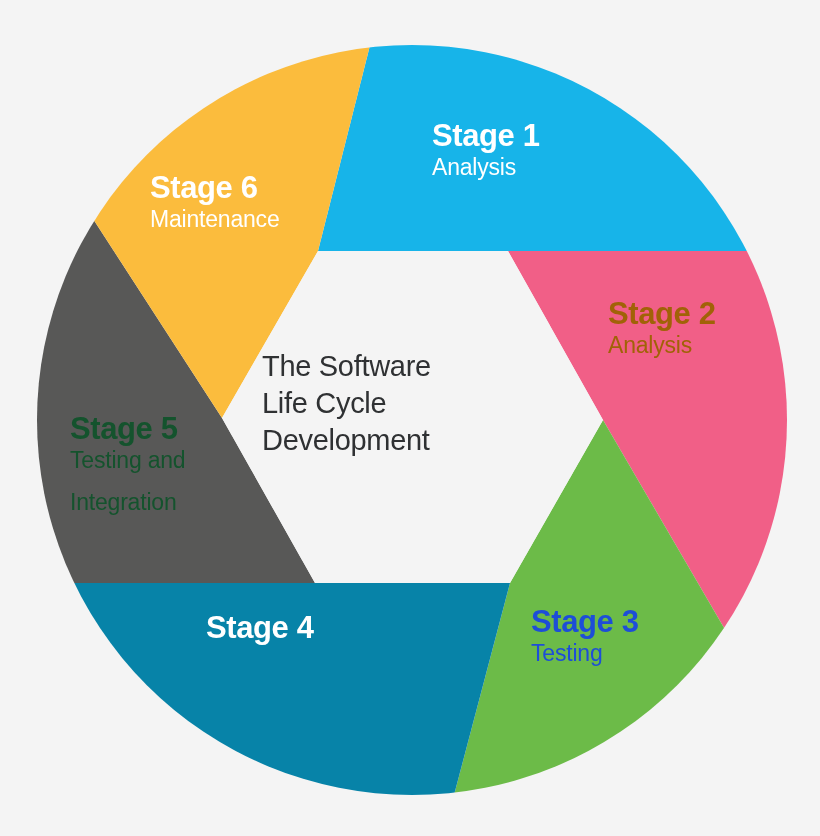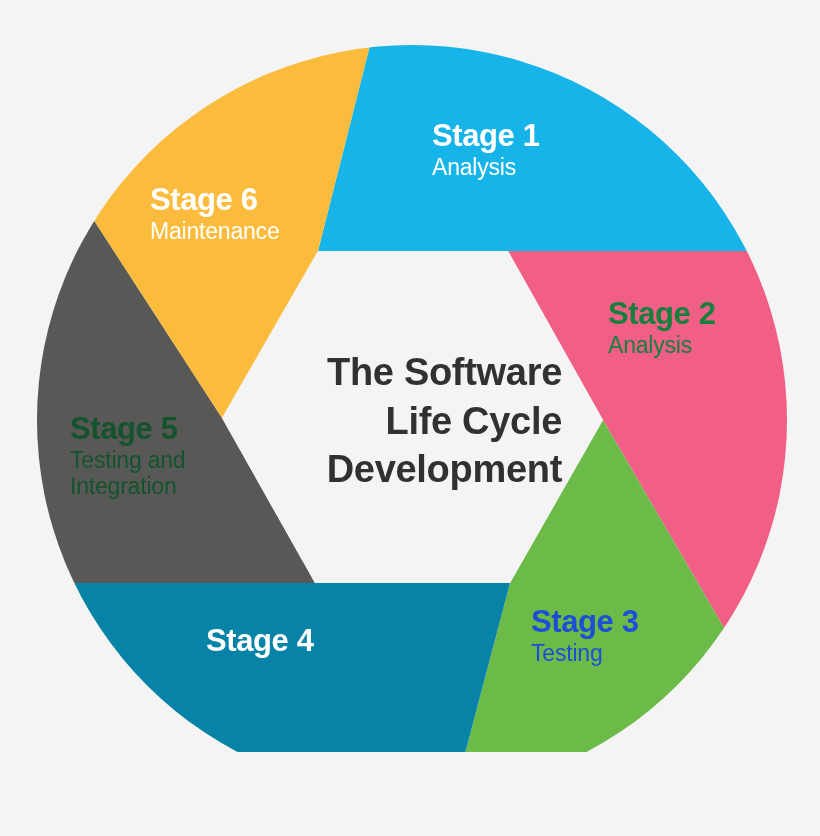--- a/index.html
+++ b/index.html
@@ -10,21 +10,21 @@
   }
   body {
     width: 820px;
     height: 836px;
     font-family: "Liberation Sans", sans-serif;
     -webkit-font-smoothing: antialiased;
   }
   .canvas {
     position: relative;
     width: 820px;
-    height: 752px;
+    height: 836px;
     background: #f4f4f4;
     overflow: hidden;
   }
   .diagram-svg {
     position: absolute;
     left: 0;
     top: 0;
     width: 820px;
     height: 836px;
   }
@@ -42,39 +42,39 @@
     display: block;
   }
   .stage-sub {
     font-size: 23px;
     font-weight: normal;
     letter-spacing: -0.2px;
     display: block;
     margin-top: 5px;
   }
   .stage-sub .sub-line { display: block; }
-  .stage-sub .sub-line + .sub-line { margin-top: 3px; }
+  .stage-sub .sub-line + .sub-line { margin-top: 19px; }
 
   
   #label-stage-1 { left: 432px; top: 120px; text-align: left; }
   #label-stage-2 { left: 608px; top: 298px; text-align: left; }
   #label-stage-3 { left: 531px; top: 606px; text-align: left; }
-  #label-stage-4 { left: 206px; top: 625px; text-align: left; }
+  #label-stage-4 { left: 206px; top: 612px; text-align: left; }
   #label-stage-5 { left: 70px;  top: 413px; text-align: left; }
   #label-stage-6 { left: 150px; top: 172px; text-align: left; }
 
   .center-title {
     position: absolute;
     left: 262px;
     top: 348px;
     width: 300px;
-    text-align: right;
+    text-align: left;
     color: #2f3133;
-    font-size: 38px;
-    font-weight: bold;
+    font-size: 29px;
+    font-weight: normal;
     line-height: 1.28;
     letter-spacing: -0.3px;
     user-select: none;
   }
   .center-title .title-line { display: block; }
 </style>
 </head>
 <body>
 
 <div class="canvas" style="background: rgb(244, 244, 244);">
@@ -103,21 +103,21 @@
 
       <polygon id="center-hexagon" points="318,251 508,251 603,420 510,583 315,583 222,418" fill="#f4f4f4"></polygon>
     </g>
   </svg>
 
   <div class="stage-label" id="label-stage-1" style="color: rgb(255, 255, 255);">
     <span class="stage-title">Stage 1</span>
     <span class="stage-sub">Analysis</span>
   </div>
 
-  <div class="stage-label" id="label-stage-2" style="color: #15803d;">
+  <div class="stage-label" id="label-stage-2" style="color: #a16207;">
     <span class="stage-title">Stage 2</span>
     <span class="stage-sub">Analysis</span>
   </div>
 
   <div class="stage-label" id="label-stage-3" style="color: #1d4ed8;">
     <span class="stage-title">Stage 3</span>
     <span class="stage-sub">Testing</span>
   </div>
 
   <div class="stage-label" id="label-stage-4" style="color: rgb(255, 255, 255);">
@@ -125,21 +125,21 @@
   </div>
 
   <div class="stage-label" id="label-stage-5" style="color: #14532d;">
     <span class="stage-title">Stage 5</span>
     <span class="stage-sub">
         <span class="sub-line">Testing and</span>
         <span class="sub-line">Integration</span>
       </span>
   </div>
 
-  <div class="stage-label" id="label-stage-6" style="color: rgb(255, 255, 255); margin-top: 12px;">
+  <div class="stage-label" id="label-stage-6" style="color: rgb(255, 255, 255);">
     <span class="stage-title">Stage 6</span>
     <span class="stage-sub">Maintenance</span>
   </div>
 
   <div class="center-title" style="color: rgb(47, 49, 51);">
       <span class="title-line">The Software</span>
       <span class="title-line">Life Cycle</span>
       <span class="title-line">Development</span>
     </div>
 

